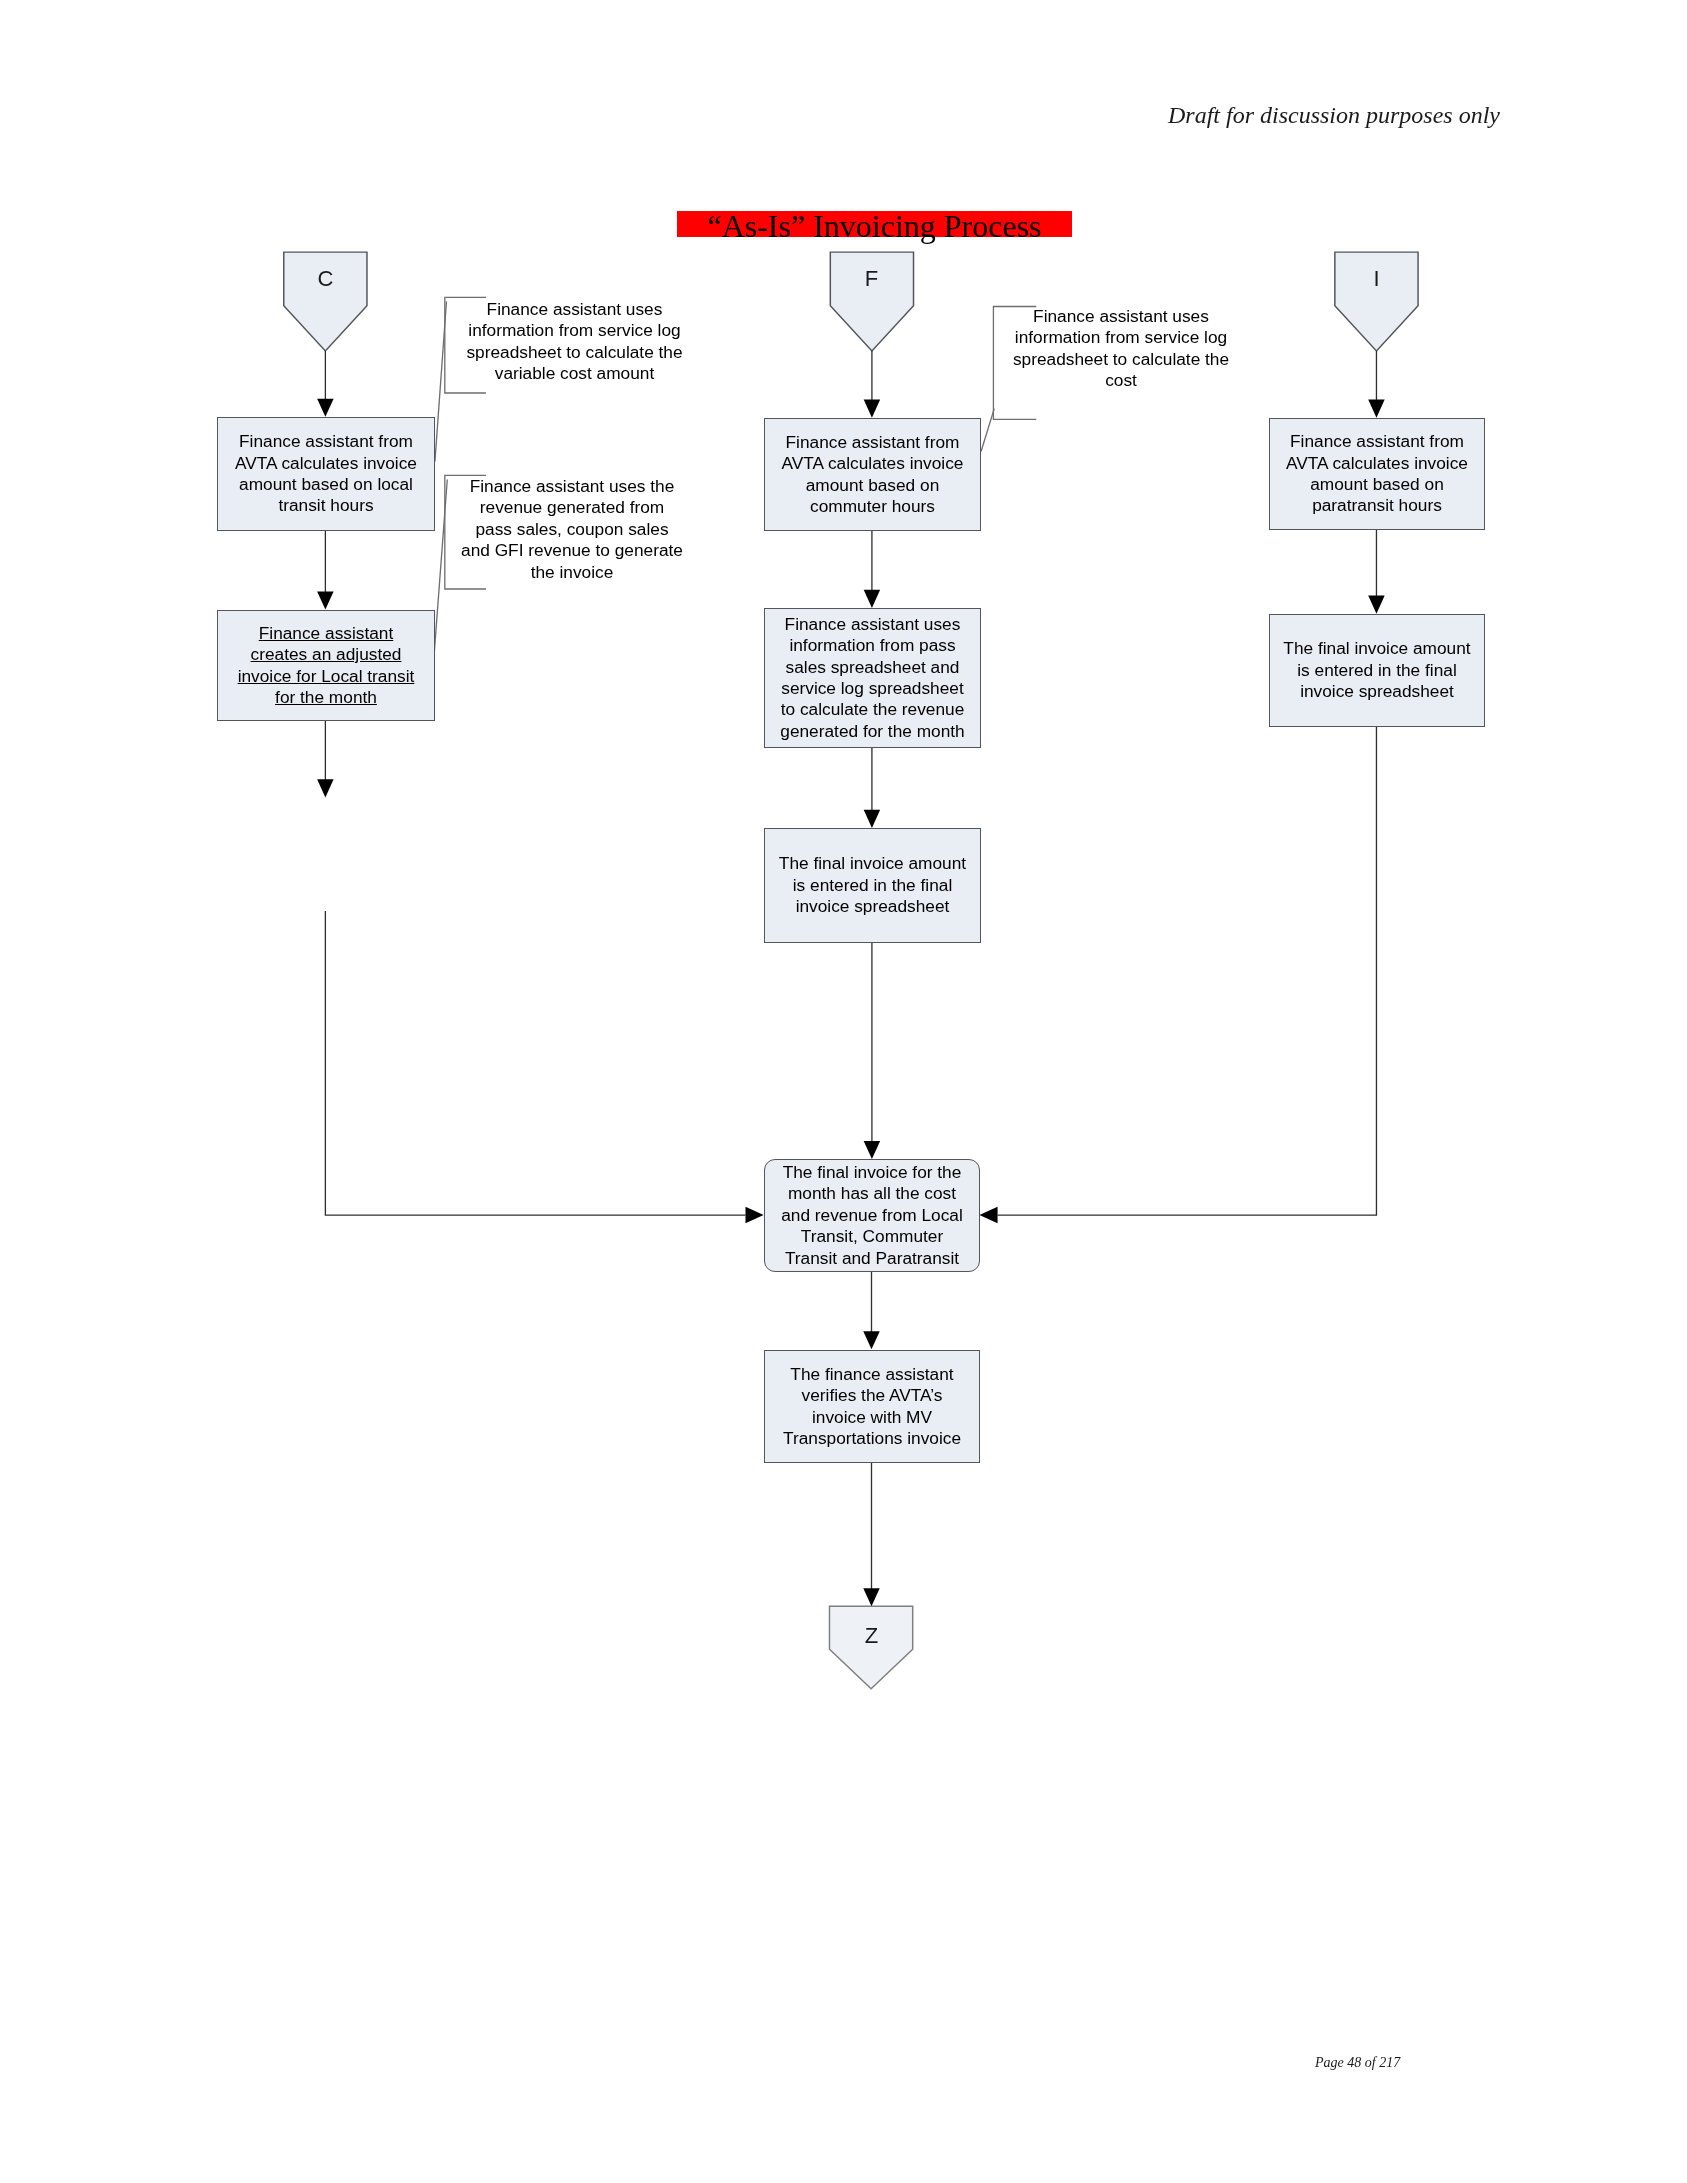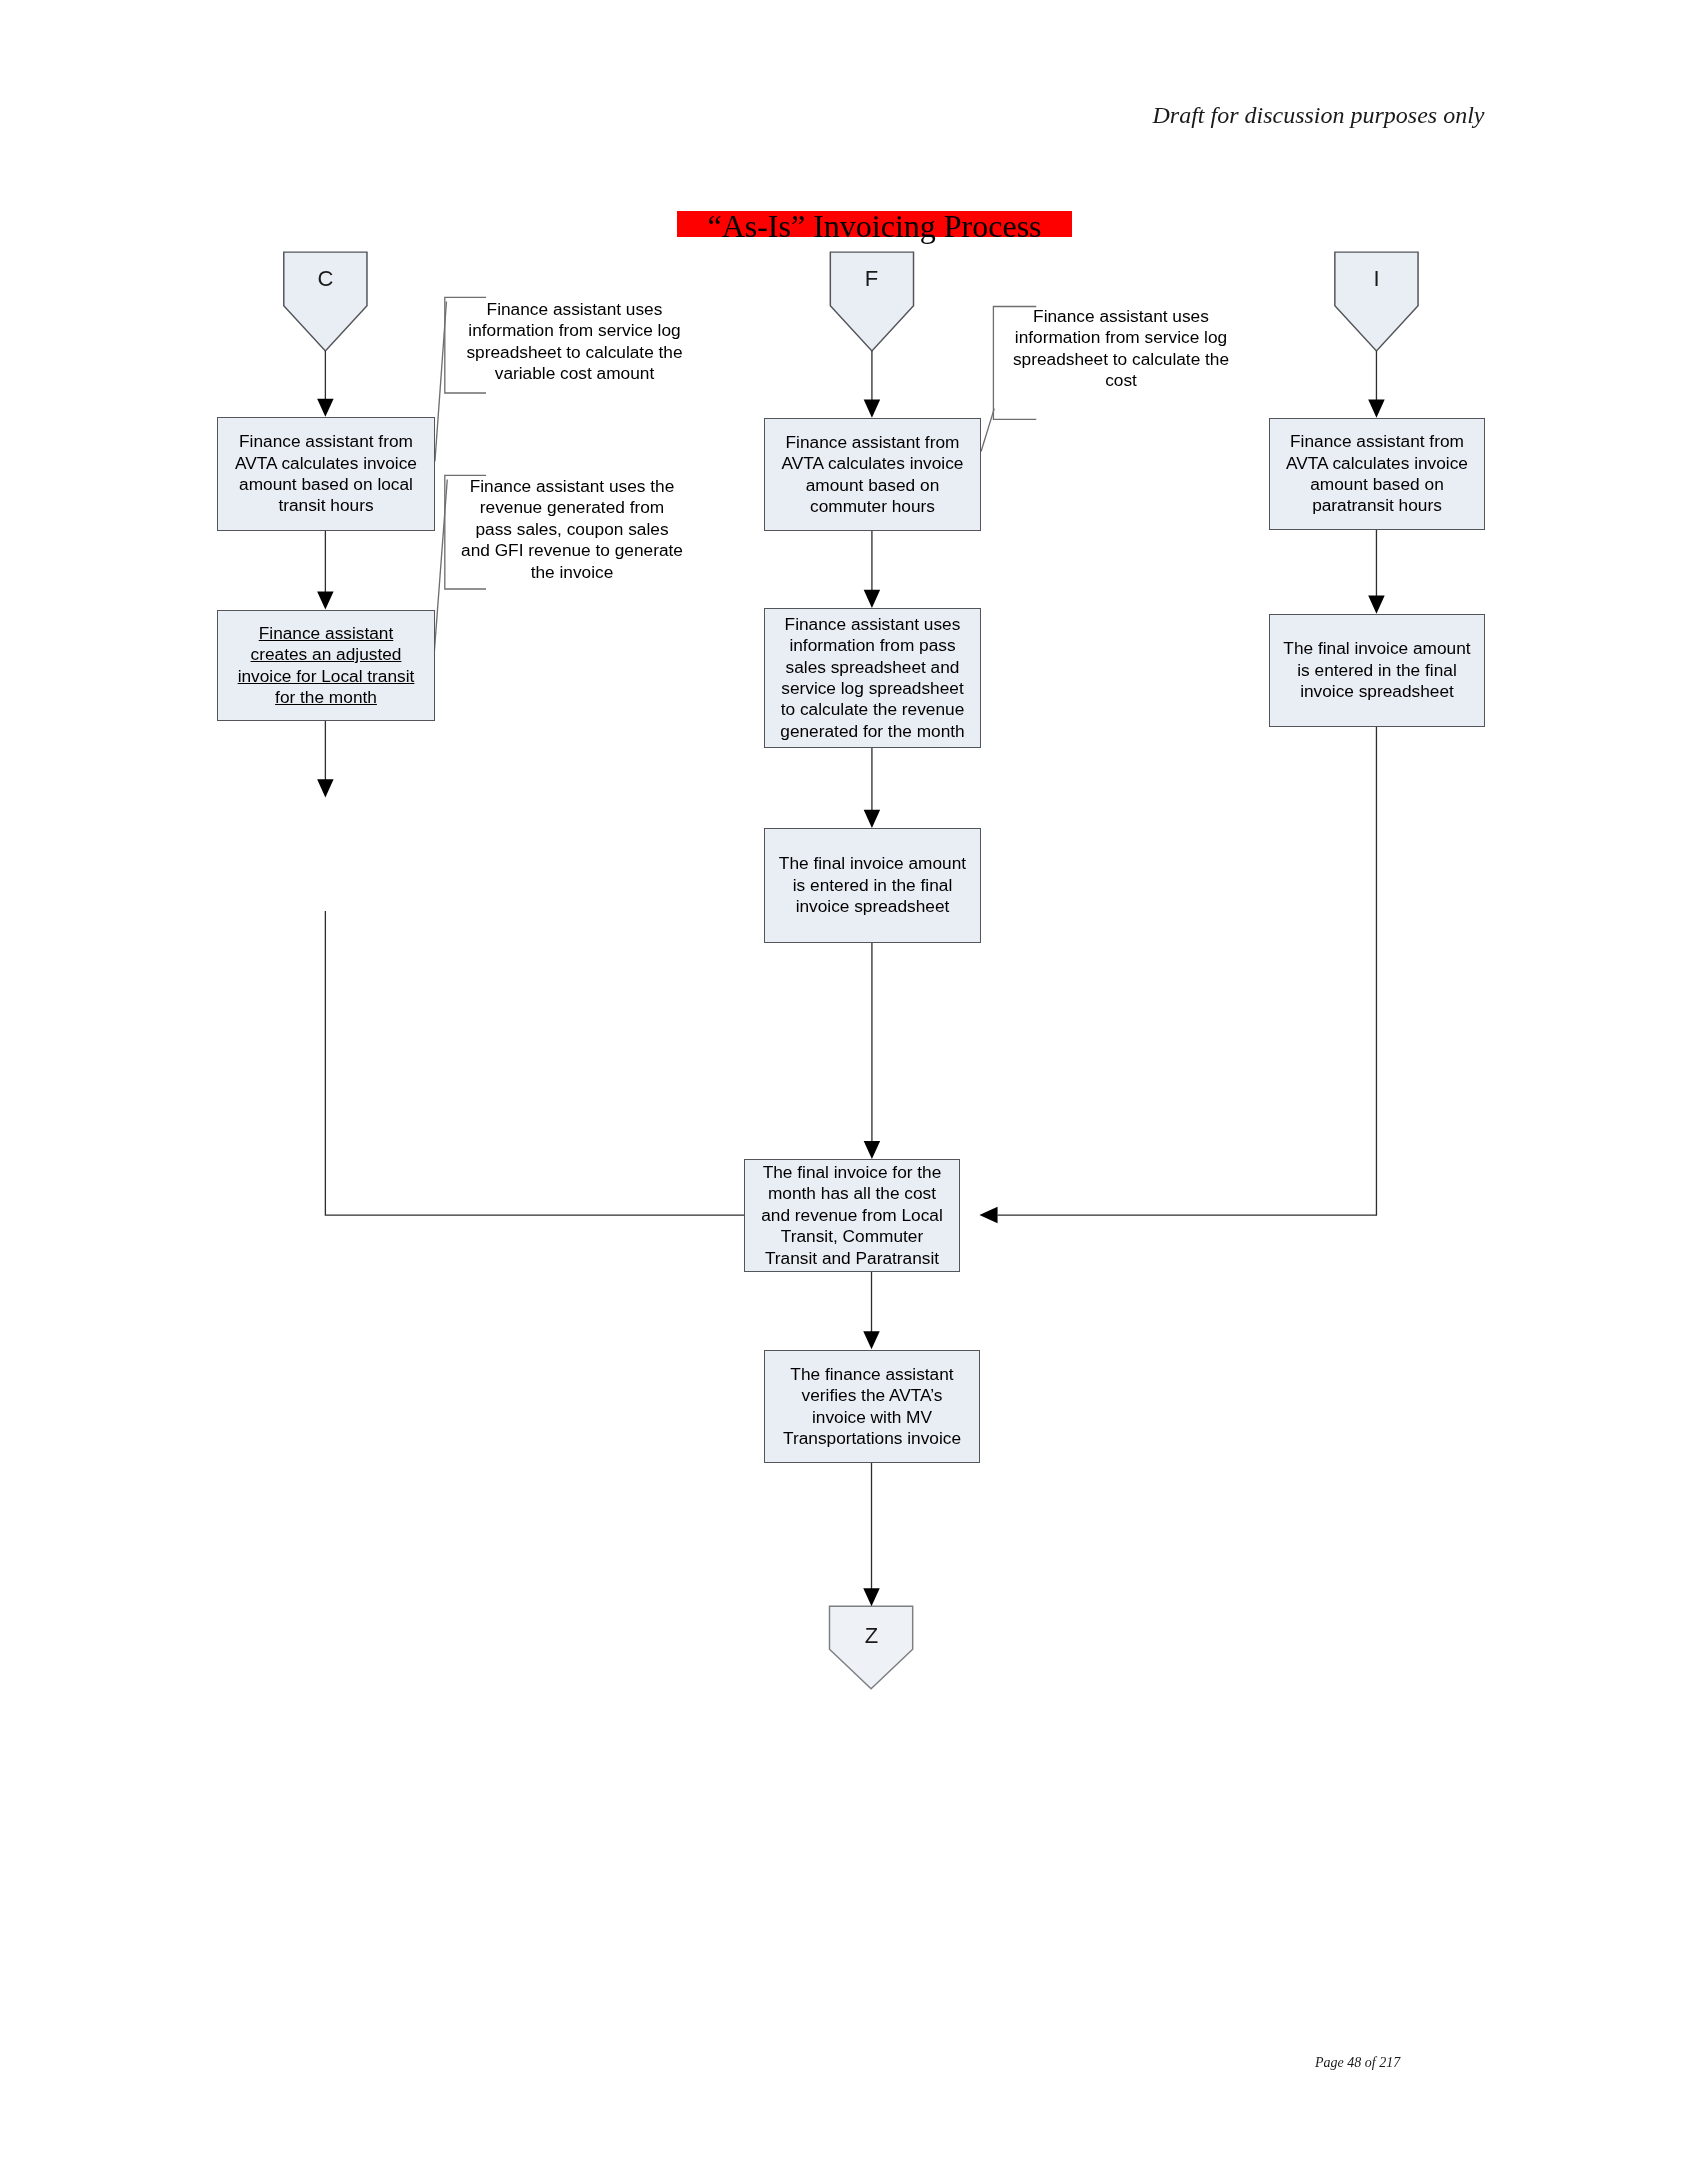--- a/index.html
+++ b/index.html
@@ -16,21 +16,21 @@
     left:0;top:0;
     pointer-events:none;
   }
   .header-note{
     position:absolute;
     left:1137px;top:102px;width:363px;
     font-family:"Liberation Serif", serif;
     font-style:italic;
     font-size:24px;
     color:#1a1a1a;
-    text-align:center;
+    text-align:right;
     white-space:nowrap;
   }
   .footer-note{
     position:absolute;
     left:1315px;top:2055px;width:165px;
     font-family:"Liberation Serif", serif;
     font-style:italic;
     font-size:14px;
     color:#1a1a1a;
     white-space:nowrap;
@@ -165,21 +165,21 @@
 invoice spreadsheet</div>
 
   <div class="node" style="left:1269px;top:418px;width:216px;height:112px;">Finance assistant from
 AVTA calculates invoice
 amount based on
 paratransit hours</div>
   <div class="node" style="left:1269px;top:614px;width:216px;height:113px;">The final invoice amount
 is entered in the final
 invoice spreadsheet</div>
 
-  <div class="node" style="left:744px;top:1159px;width:216px;height:113px;">The final invoice for the
+  <div class="node" style="left:764px;top:1159px;width:216px;height:113px;border-radius:11px;">The final invoice for the
 month has all the cost
 and revenue from Local
 Transit, Commuter
 Transit and Paratransit</div>
   <div class="node" style="left:764px;top:1350px;width:216px;height:113px;">The finance assistant
 verifies the AVTA’s
 invoice with MV
 Transportations invoice</div>
 
   <div class="ann" style="left:451px;top:299px;width:247px;">Finance assistant uses

